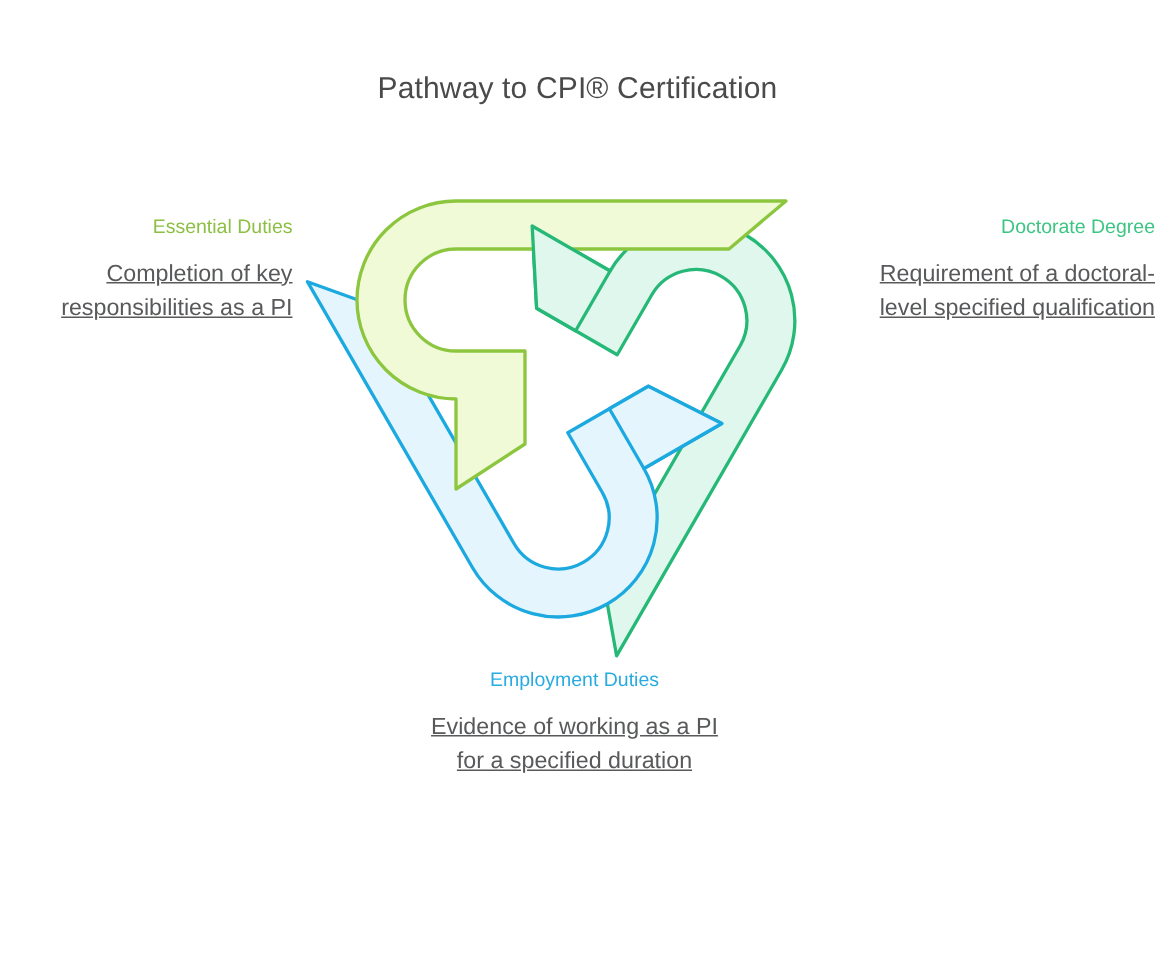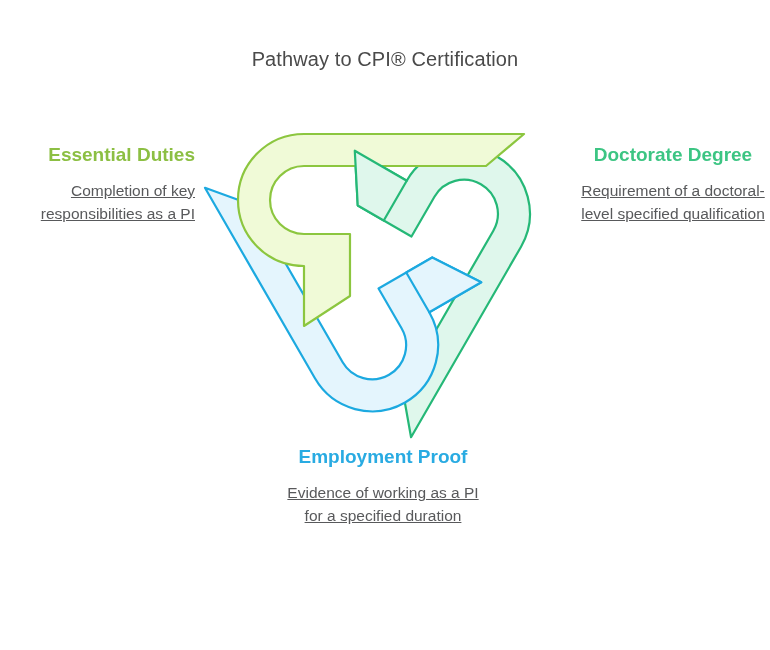--- a/index.html
+++ b/index.html
@@ -44,22 +44,22 @@
     display: block;
     width: 360px;
     height: 355px;
     overflow: visible;
   }
 
   .node-label {
     position: absolute;
   }
   .node-label .node-title {
-    font-size: 19px;
-    font-weight: bold;
+    font-size: 13px;
+    font-weight: normal;
     line-height: 1.35;
     margin-bottom: 11px;
   }
   .node-label .node-desc {
     font-size: 15.5px;
     color: #58595b;
     line-height: 1.52;
     font-weight: 400;
     text-decoration: underline;
   }
@@ -69,21 +69,21 @@
     top: 142px;
     width: 195px;
     text-align: right;
   }
   .label-left .node-title { color: #8cbf43; }
 
   .label-right {
     left: 576px;
     top: 142px;
     width: 194px;
-    text-align: center;
+    text-align: right;
   }
   .label-right .node-title { color: #3cc583; }
 
   .label-bottom {
     left: 283px;
     top: 444px;
     width: 200px;
     text-align: center;
   }
   .label-bottom .node-title { color: #29abe2; }
@@ -180,17 +180,17 @@
     <div class="node-title" style="color: rgb(140, 191, 67);">Essential Duties</div>
     <div class="node-desc" style="color: rgb(88, 89, 91);">Completion of key responsibilities as a PI</div>
   </div>
 
   <div class="node-label label-right">
     <div class="node-title" style="color: rgb(60, 197, 131);">Doctorate Degree</div>
     <div class="node-desc" style="color: rgb(88, 89, 91);">Requirement of a doctoral-level specified qualification</div>
   </div>
 
   <div class="node-label label-bottom">
-    <div class="node-title" style="color: rgb(41, 171, 226);">Employment Proof</div>
+    <div class="node-title" style="color: rgb(41, 171, 226);">Employment Duties</div>
     <div class="node-desc" style="color: rgb(88, 89, 91);">Evidence of working as a PI for a specified duration</div>
   </div>
 
 </div>
 
 </body></html>

